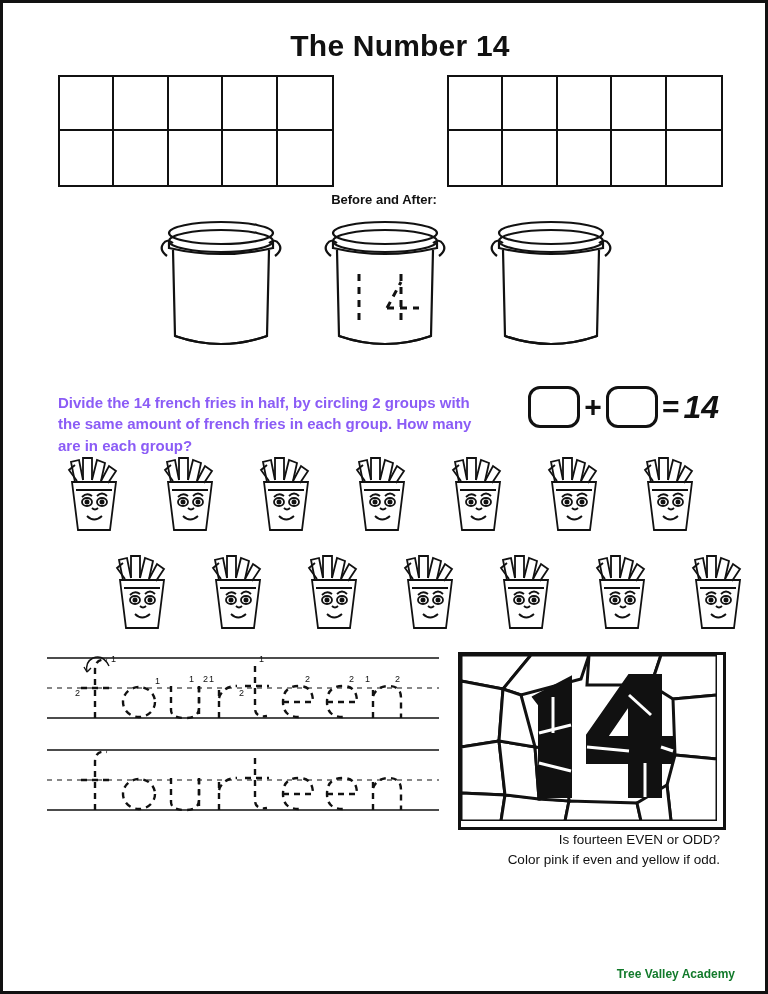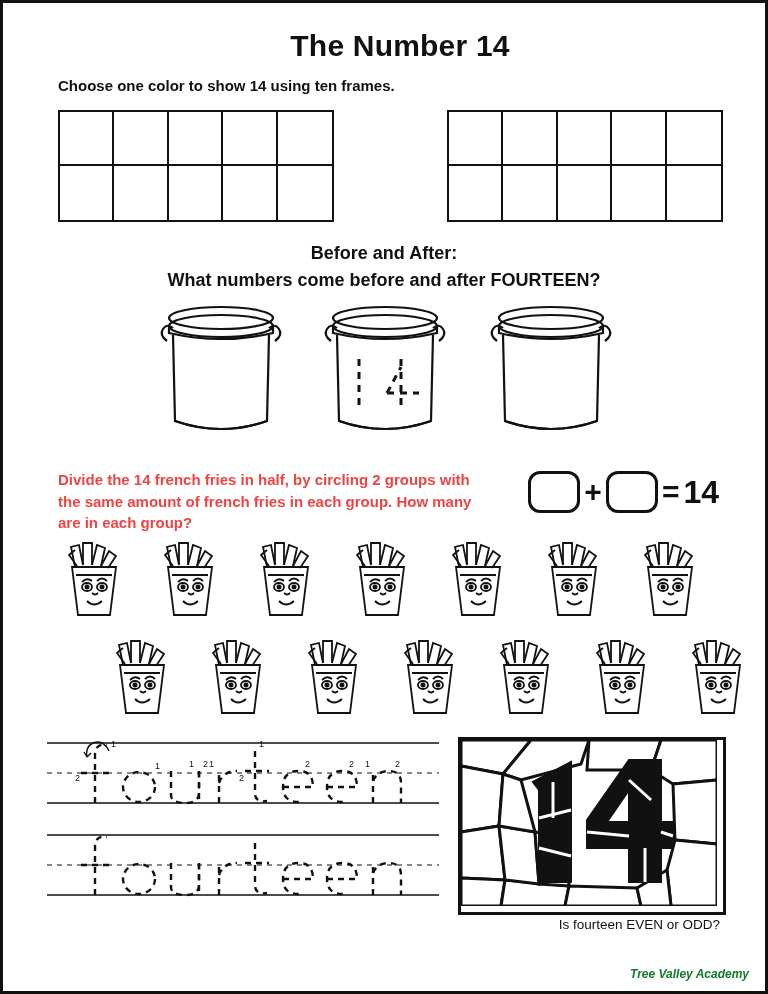--- a/index.html
+++ b/index.html
@@ -56,25 +56,25 @@
     box-sizing: border-box;
   }
   .ten-frame .cell:nth-child(5n) { border-right: none; }
   .ten-frame .cell:nth-child(n+6) { border-bottom: none; }
   #frameA { left: 55px;  top: 0; width: 272px; height: 108px; }
   #frameB { left: 444px; top: 0; width: 272px; height: 108px; }
 
   
   .ba-title {
     text-align: center;
-    font-size: 18px;
+    font-size: 13px;
     font-weight: bold;
     color: #111;
     line-height: 1.55;
-    margin-top: 18px;
+    margin-top: 3px;
   }
   .cans {
     position: relative;
     height: 160px;
     margin-top: 6px;
   }
   .can {
     position: absolute;
     width: 140px;
     height: 150px;
@@ -85,26 +85,26 @@
 
   
   .fries-head {
     position: relative;
     height: 68px;
     margin-top: 8px;
   }
   .fries-text {
     position: absolute;
     left: 55px;
-    top: 0;
+    top: 8px;
     width: 420px;
     font-size: 15px;
     font-weight: bold;
     line-height: 1.42;
-    color: #ef4444;
+    color: #8b5cf6;
   }
   .eq {
     position: absolute;
     right: 46px;
     top: 2px;
     display: flex;
     align-items: center;
     gap: 4px;
   }
   .eq .box {
@@ -117,20 +117,21 @@
     font-size: 30px;
     font-weight: bold;
     color: #111;
     line-height: 1;
   }
   .eq .ans {
     font-size: 32px;
     font-weight: bold;
     color: #111;
     line-height: 1;
+    font-style: italic;
   }
   .fries-grid {
     position: relative;
     margin-top: 4px;
     height: 190px;
   }
   .fry {
     position: absolute;
     width: 62px;
     height: 78px;
@@ -172,37 +173,35 @@
     left: 455px;
     top: 178px;
     width: 262px;
     text-align: right;
     font-size: 13.5px;
     color: #111;
     line-height: 1.45;
   }
   .credit {
     position: absolute;
-    right: 16px;
+    right: 30px;
     bottom: 10px;
     font-size: 12px;
     font-weight: bold;
     color: #127a2b;
-    font-style: italic;
   }
 </style>
 </head>
 <body>
 
 <div class="page">
 
   <div class="title">The Number 14</div>
 
   <div class="instr">
-    <div>Choose one color to show 14 using ten frames.</div>
   </div>
 
   <div class="frames-row">
     <div class="ten-frame" id="frameA">
       <div class="cell"></div>
       <div class="cell"></div>
       <div class="cell"></div>
       <div class="cell"></div>
       <div class="cell"></div>
       <div class="cell"></div>
@@ -220,21 +219,20 @@
       <div class="cell"></div>
       <div class="cell"></div>
       <div class="cell"></div>
       <div class="cell"></div>
       <div class="cell"></div>
     </div>
   </div>
 
   <div class="ba-title">
     <div>Before and After:</div>
-    <div>What numbers come before and after FOURTEEN?</div>
   </div>
 
   <div class="cans">
 
     <div class="can" id="can1">
       <svg viewBox="0 0 140 150" width="140" height="150">
         <g fill="none" stroke="#111" stroke-width="2.2">
           <ellipse cx="70" cy="17" rx="52" ry="11"></ellipse>
           <ellipse cx="70" cy="25" rx="52" ry="11"></ellipse>
           <path d="M18 25 L18 32 Q70 44 122 32 L122 25"></path>
@@ -746,17 +744,18 @@
           <path d="M168 40 L190 60"></path>
           <path d="M126 92 L168 96"></path>
           <path d="M184 108 L184 142"></path>
           <path d="M200 92 L212 96"></path>
         </g>
       </svg>
     </div>
 
     <div class="even-odd">
       <div>Is fourteen EVEN or ODD?</div>
+      <div>Color pink if even and yellow if odd.</div>
     </div>
   </div>
 
   <div class="credit">Tree Valley Academy</div>
 </div>
 
 </body></html>

